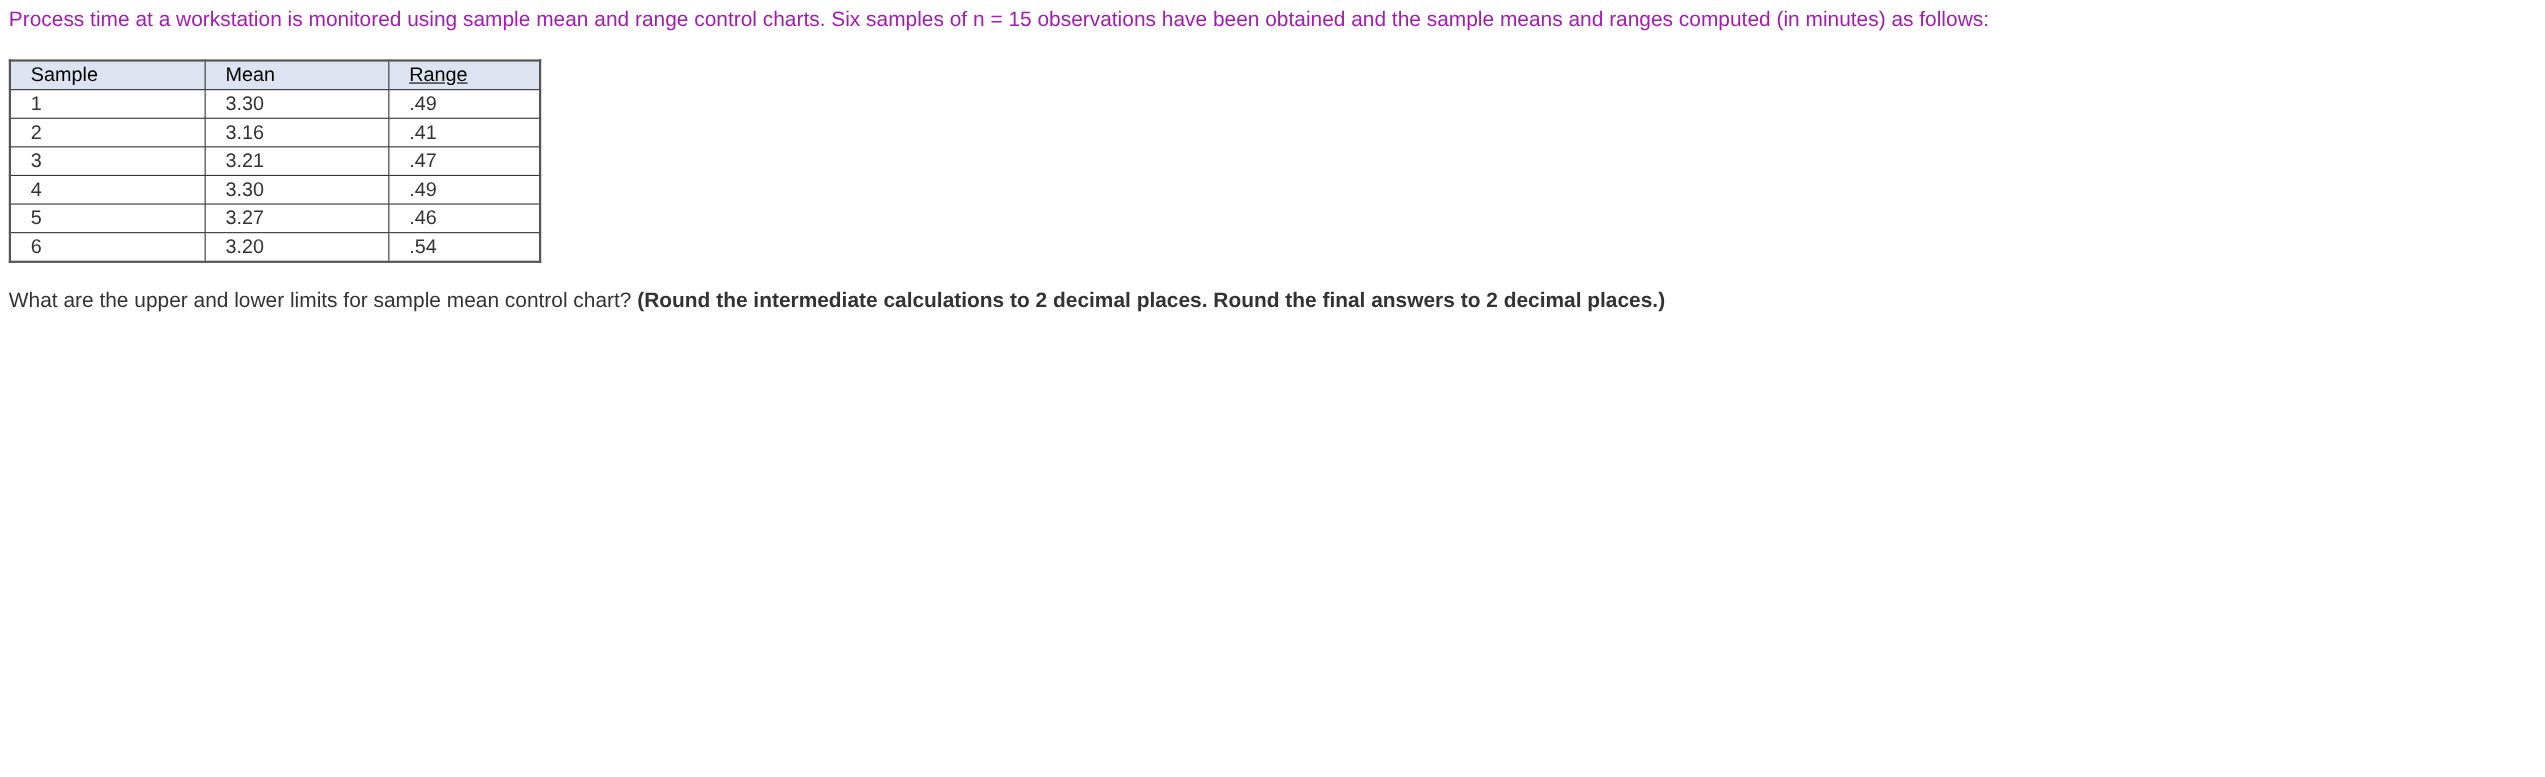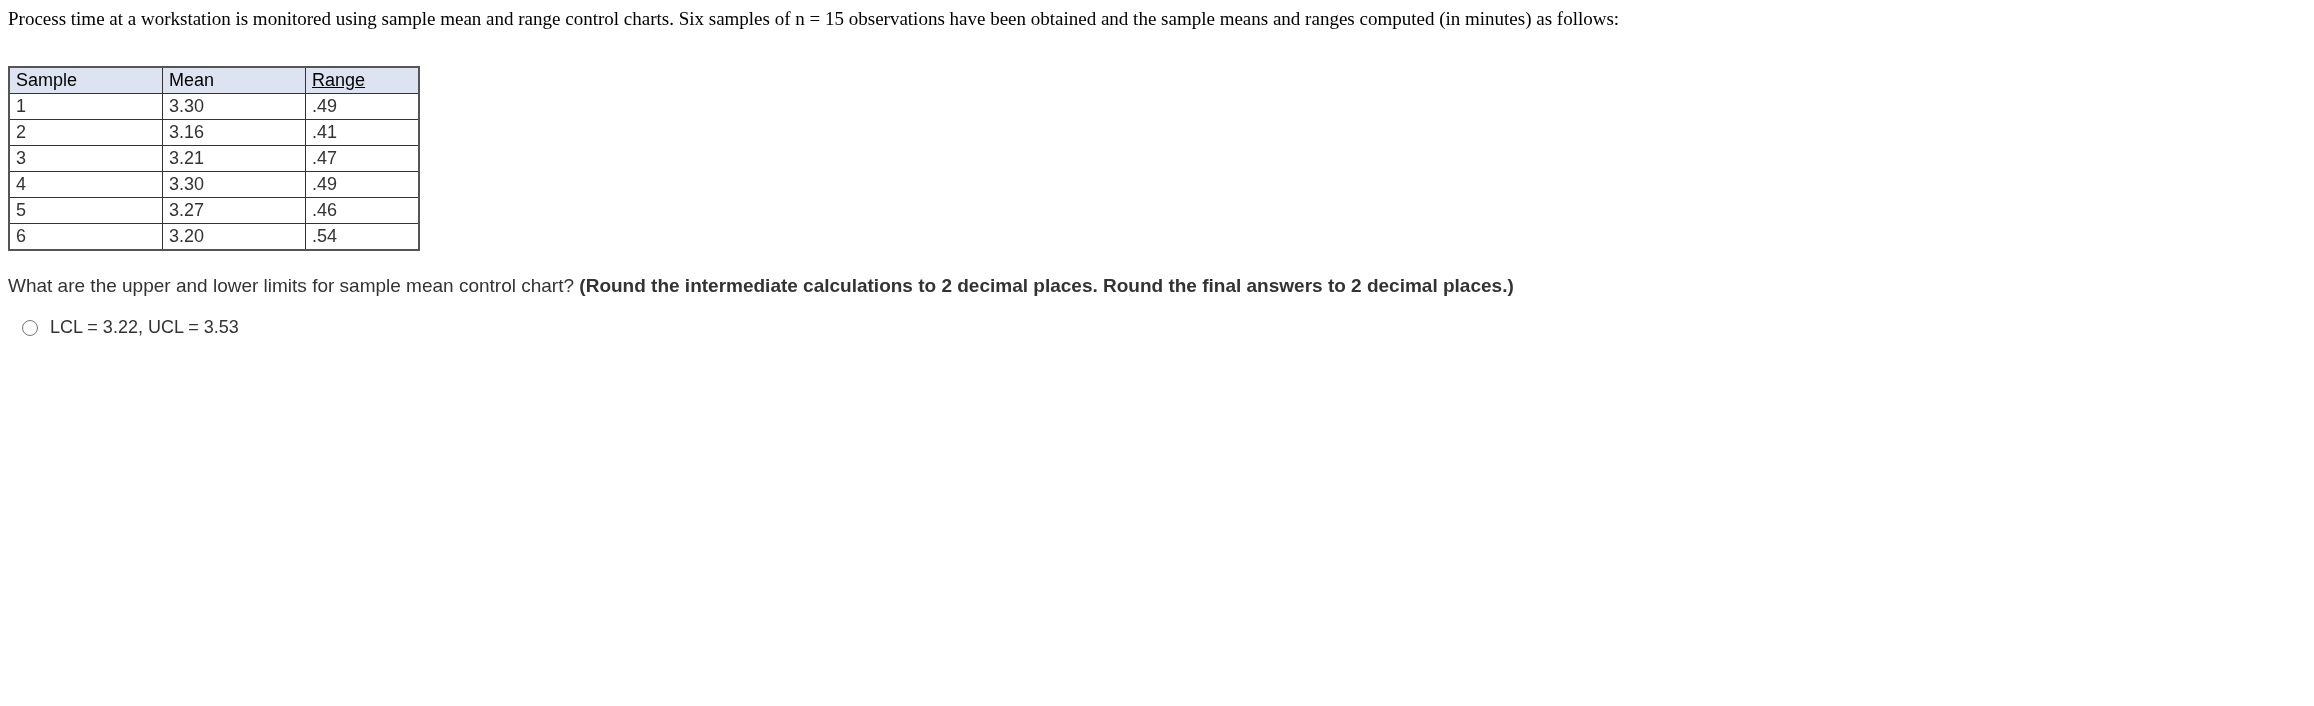--- a/index.html
+++ b/index.html
@@ -5,32 +5,31 @@
     body {
       font-family: Arial, Helvetica, sans-serif;
       font-size: 18px;
       color: #333;
       margin: 0;
       padding: 8px;
       background: #fff;
     }
     .intro {
       font-size: 19px;
-      color: #000000;
-      margin-bottom: 36px;
-      font-family: Liberation Serif, serif;
+      color: #a21caf;
+      margin-bottom: 24px;
     }
     table {
       border-collapse: collapse;
       border: 2px solid #555;
       margin-bottom: 24px;
     }
     table th, table td {
       border: 1px solid #333;
-      padding: 2px 6px;
+      padding: 2px 18px;
       text-align: left;
       font-size: 18px;
       font-weight: normal;
     }
     table th {
       background: #dde3f0;
       font-weight: normal;
       color: #000;
     }
     .col-sample { width: 140px; }
@@ -120,17 +119,13 @@
       <td>.54</td>
     </tr>
   </tbody>
 </table>
 
 <div class="question">
   <span>What are the upper and lower limits for sample mean control chart? </span><span class="bold">(Round the intermediate calculations to 2 decimal places. Round the final answers to 2 decimal places.)</span>
 </div>
 
 <div class="options">
-  <div class="option-row">
-    <span class="radio"></span>
-    <span class="option-label">LCL = 3.22, UCL = 3.53</span>
-  </div>
 </div>
 
 </body></html>

